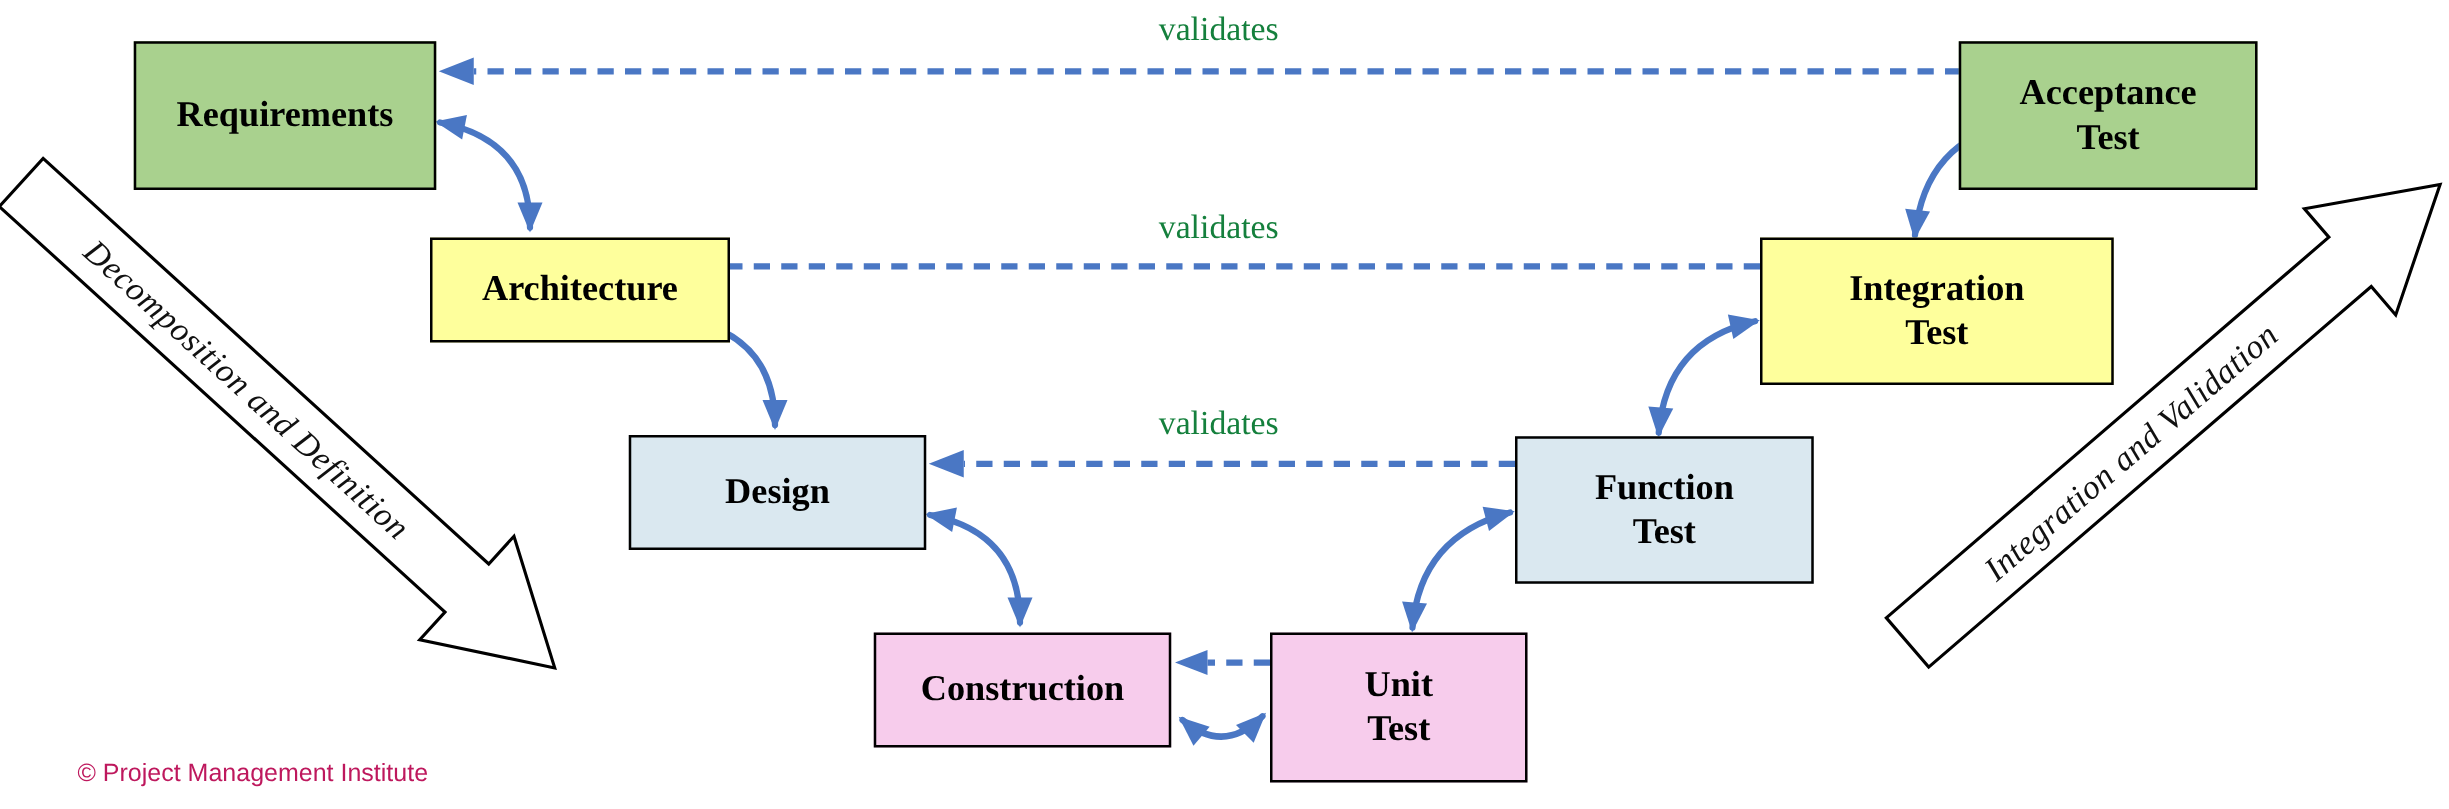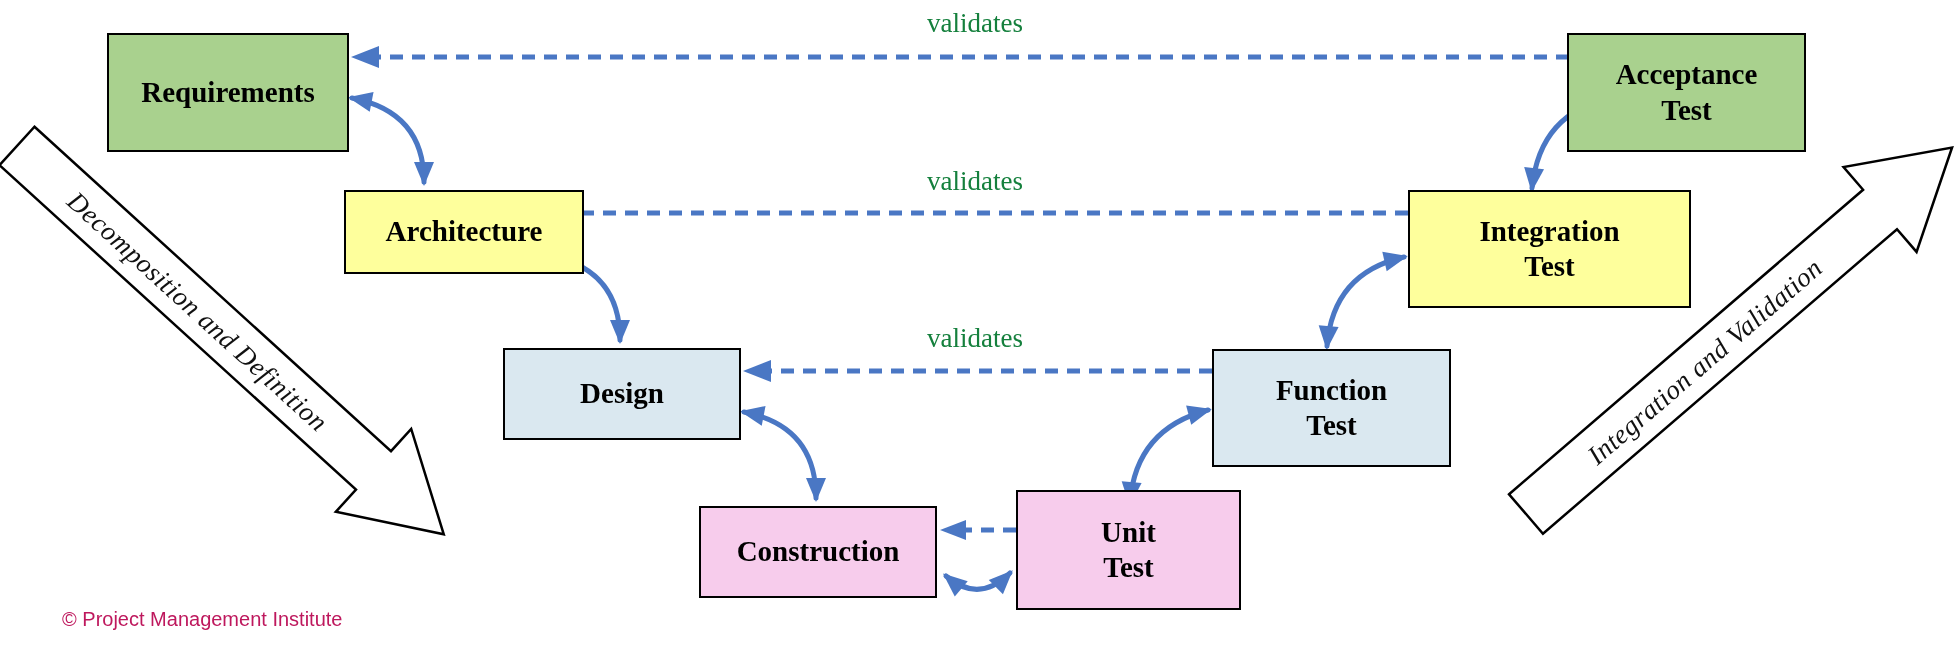--- a/index.html
+++ b/index.html
@@ -23,21 +23,21 @@
   }
   .fill-green {background:#a9d18e;}
   .fill-yellow{background:#feff9c;}
   .fill-blue  {background:#dae8f0;}
   .fill-pink  {background:#f7ccec;}
 
   .box-requirements {left:107px; top:33px;  width:242px; height:119px;text-align:center;}
   .box-architecture {left:300px; top:190px; width:240px; height:84px;margin-left:44px;}
   .box-design       {left:503px; top:348px; width:238px; height:92px;}
   .box-construction {left:699px; top:506px; width:238px; height:92px;}
-  .box-unit         {left:1016px;top:490px; width:225px; height:120px;}
+  .box-unit         {left:1016px;top:506px; width:206px; height:120px;}
   .box-function     {left:1212px;top:349px; width:239px; height:118px;}
   .box-integration  {left:1408px;top:190px; width:283px; height:118px;}
   .box-acceptance   {left:1567px;top:33px;  width:239px; height:119px;}
 
   .v-label{
     position:absolute;
     left:975px;
     transform:translateX(-50%);
     font:400 27px/1.1 "Liberation Serif", serif;
     color:#15803d;

